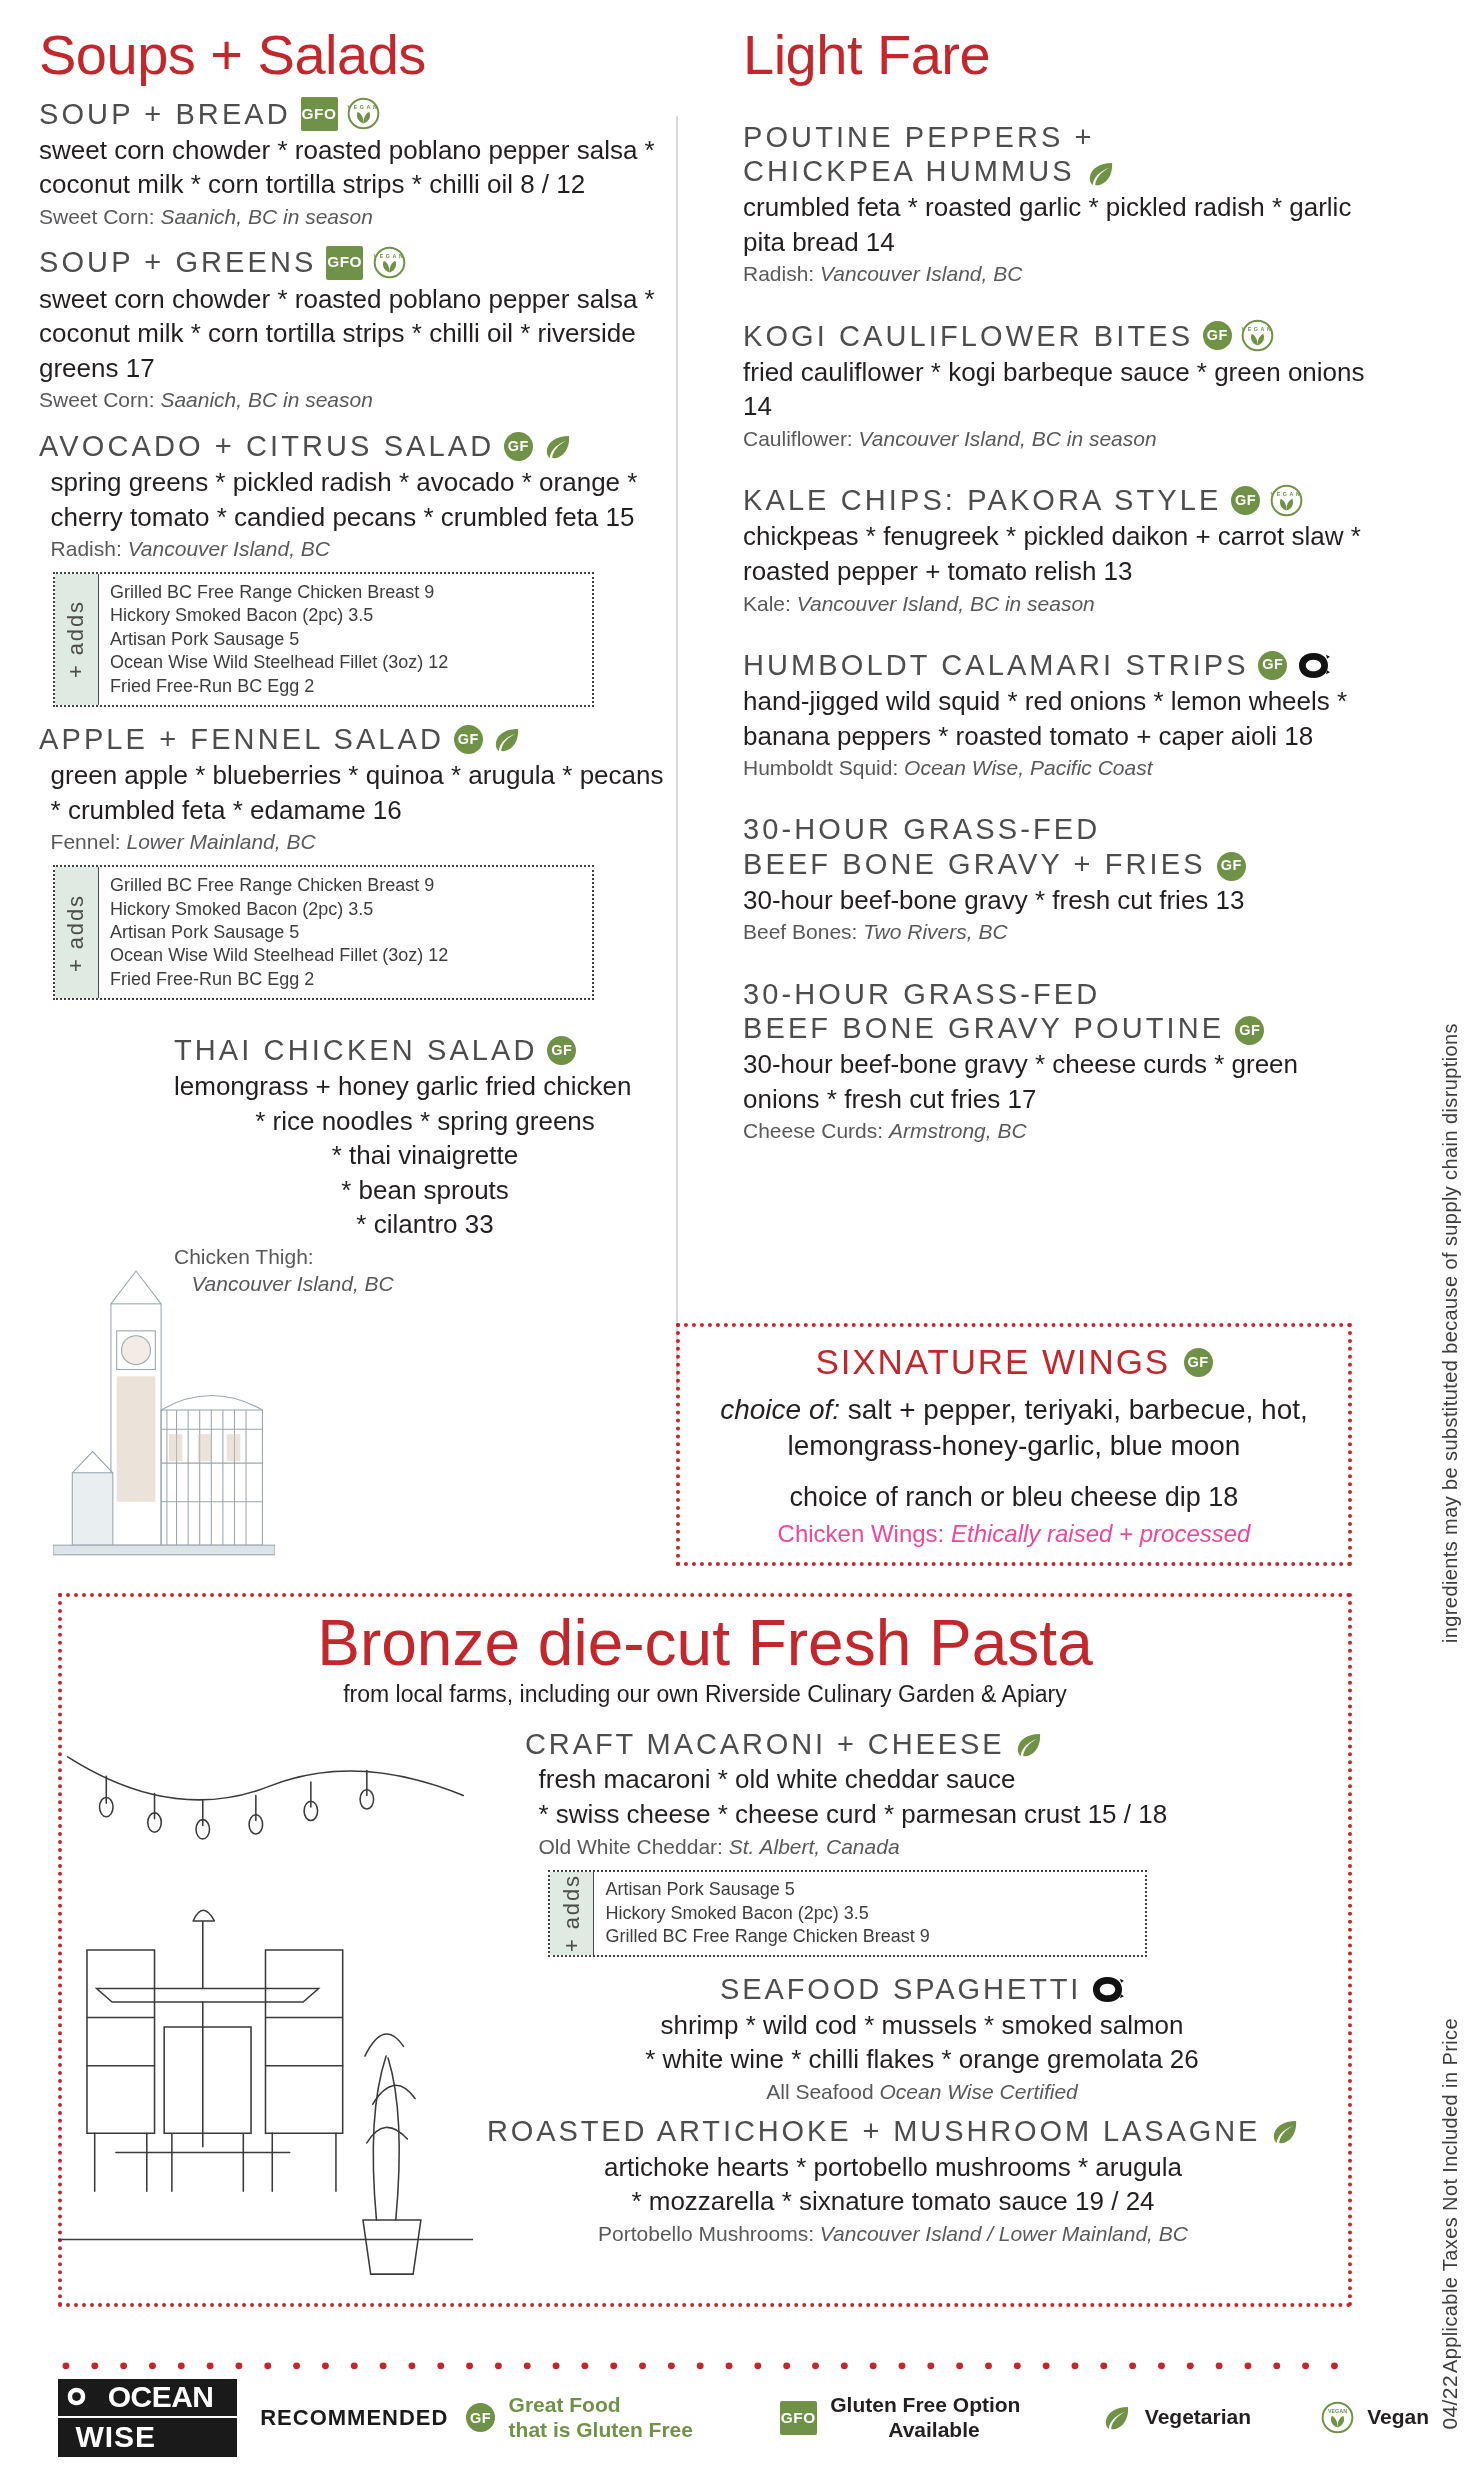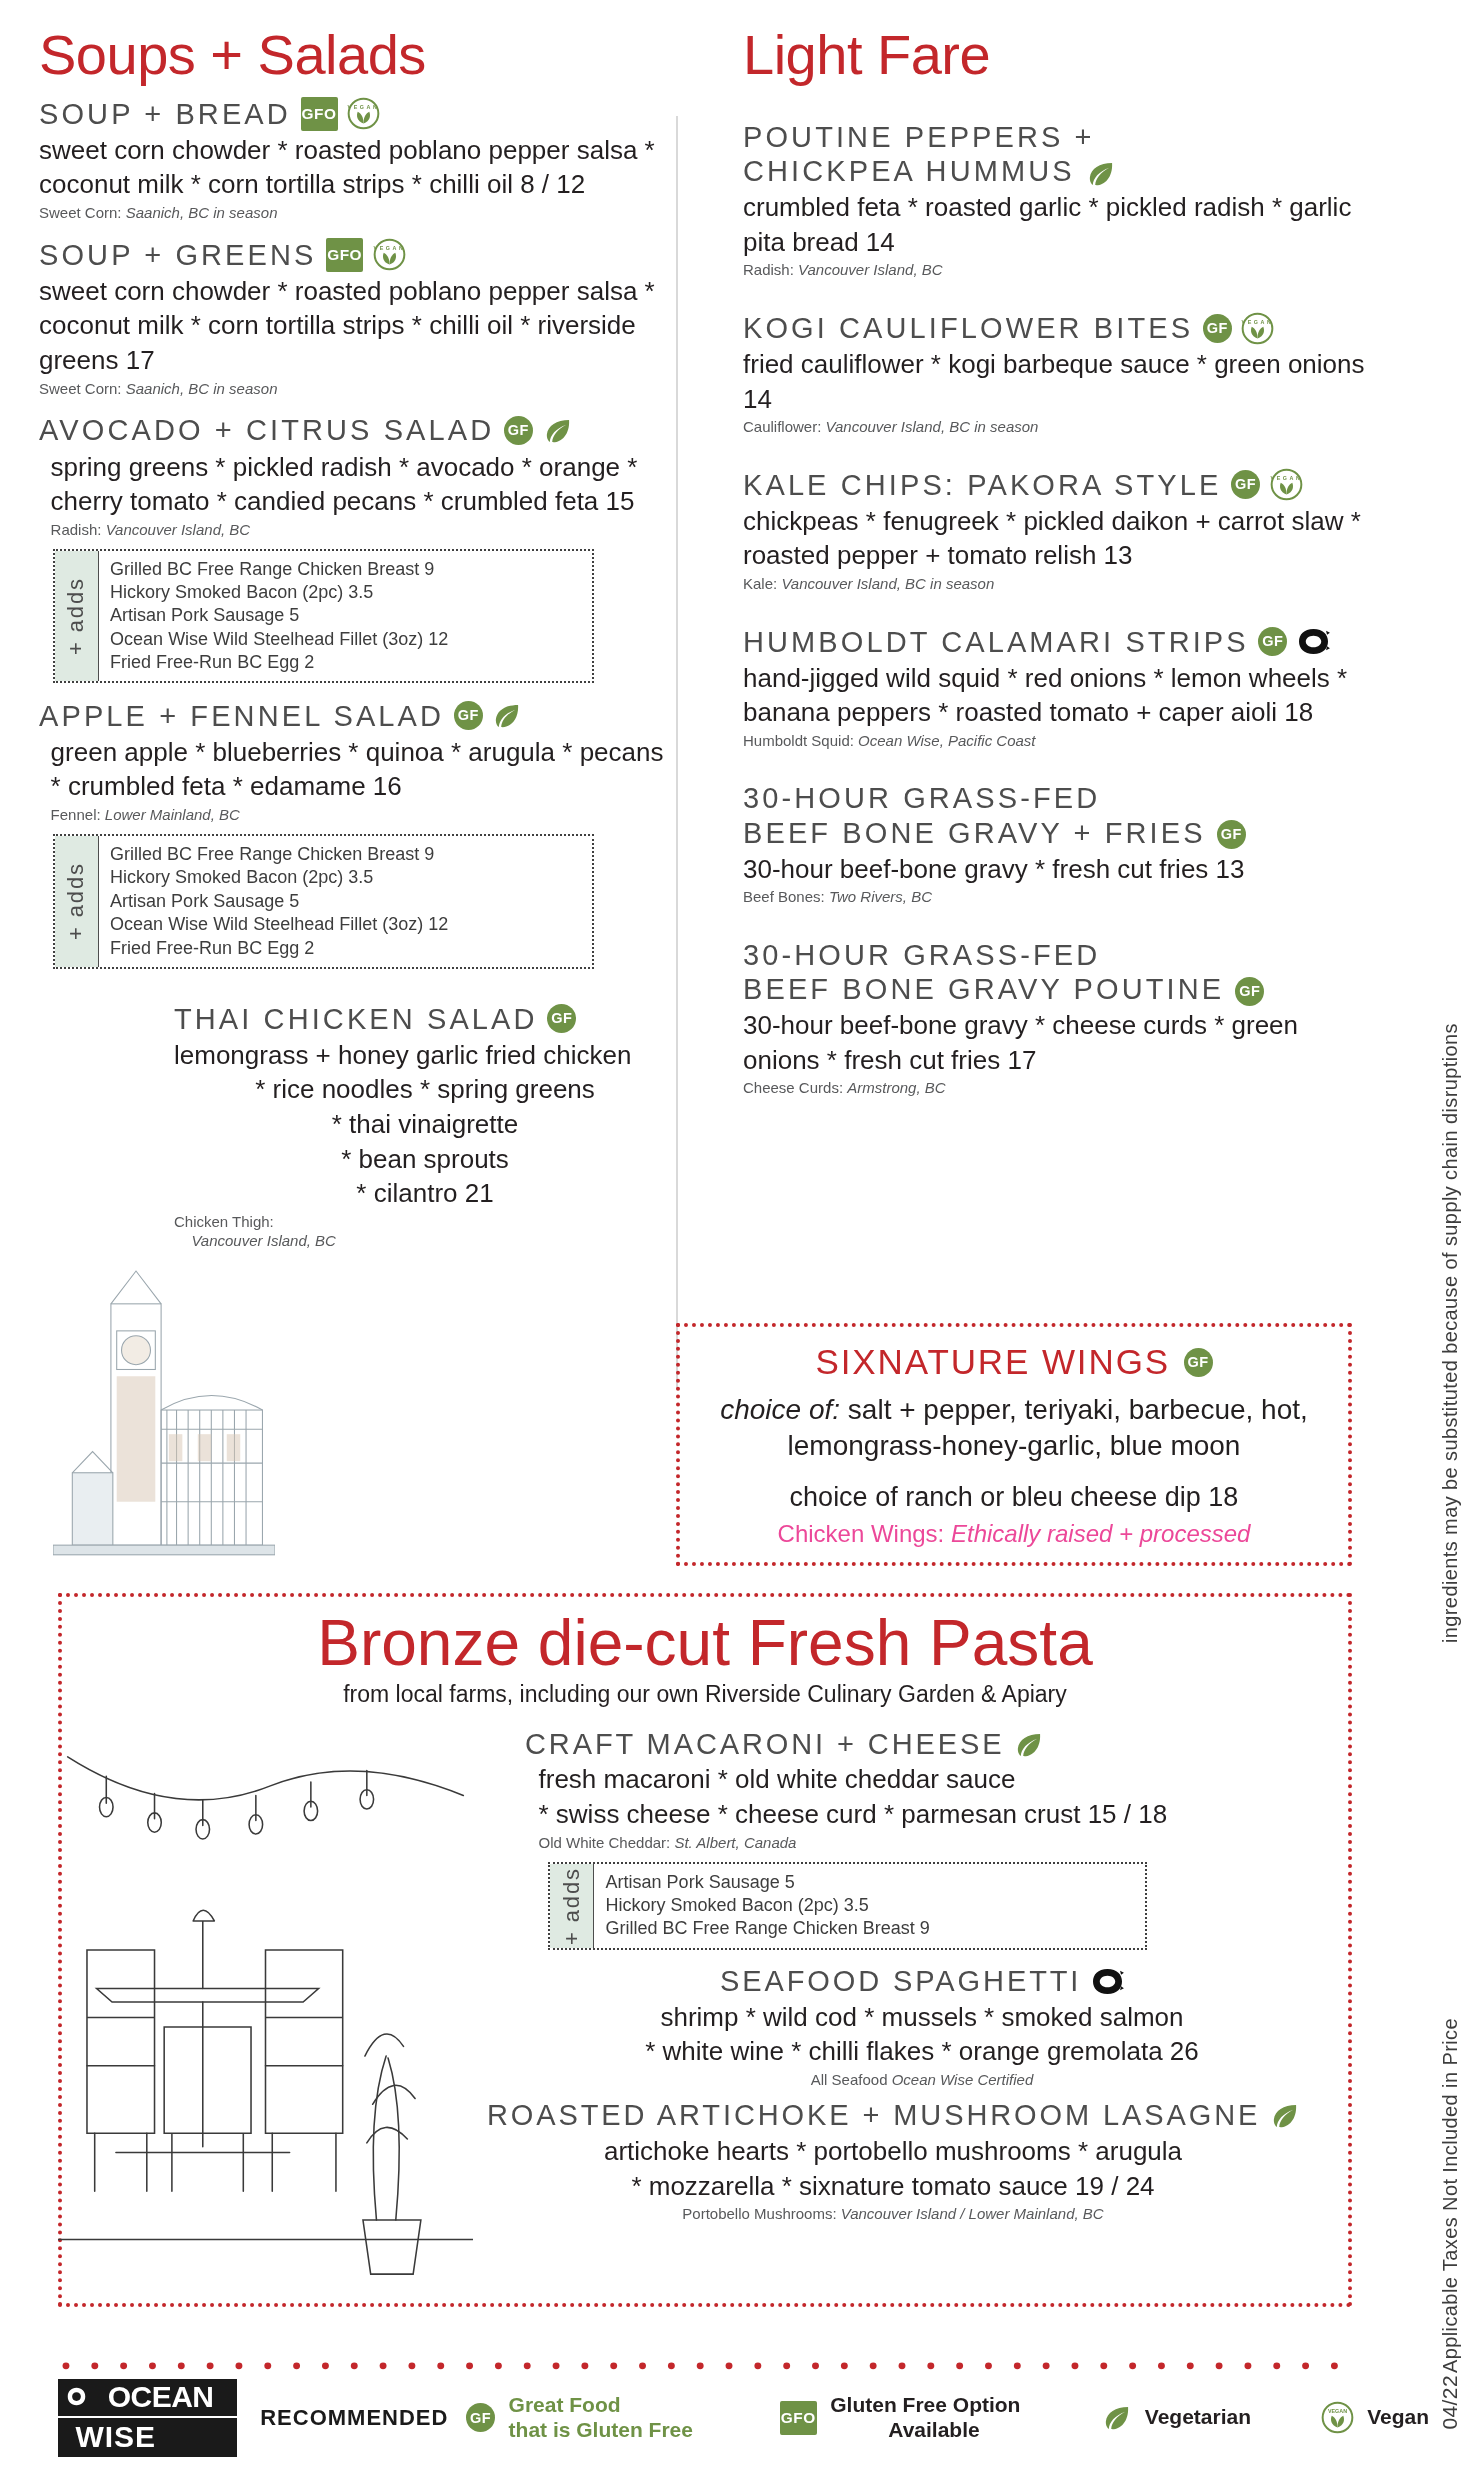--- a/index.html
+++ b/index.html
@@ -35,21 +35,21 @@
     gap:0 9.7px;
   }
   .item-name.stack{ display:block; }
   .item-desc{
     font-size:26px;
     line-height:1.33;
     color:#231f20;
     margin-top:1.9px;
   }
   .item-src{
-    font-size:15px;
+    font-size:21px;
     color:#58595b;
     line-height:1.3;
     margin-top:1px;
   }
   .item-src i{ font-style:italic; }
   .center{ text-align:center; }
 
   
   .gf{
     display:inline-flex; align-items:center; justify-content:center;
@@ -324,21 +324,21 @@
   <div class="item" style="margin-left:135px;margin-top:33px;">
     <div class="item-name">
       <span>THAI CHICKEN SALAD</span>
       <span class="gf">GF</span>
     </div>
     <div class="item-desc">
       <div>lemongrass + honey garlic fried chicken</div>
       <div class="center">* rice noodles * spring greens</div>
       <div class="center">* thai vinaigrette</div>
       <div class="center">* bean sprouts</div>
-      <div class="center">* cilantro  21</div>
+      <div class="center">* cilantro  33</div>
     </div>
     <div class="item-src">
       <div>Chicken Thigh:</div>
       <i style="display:block;padding-left:17.4px;">Vancouver Island, BC</i>
     </div>
   </div>
 </div>
 
 <div class="divider"></div>
 

